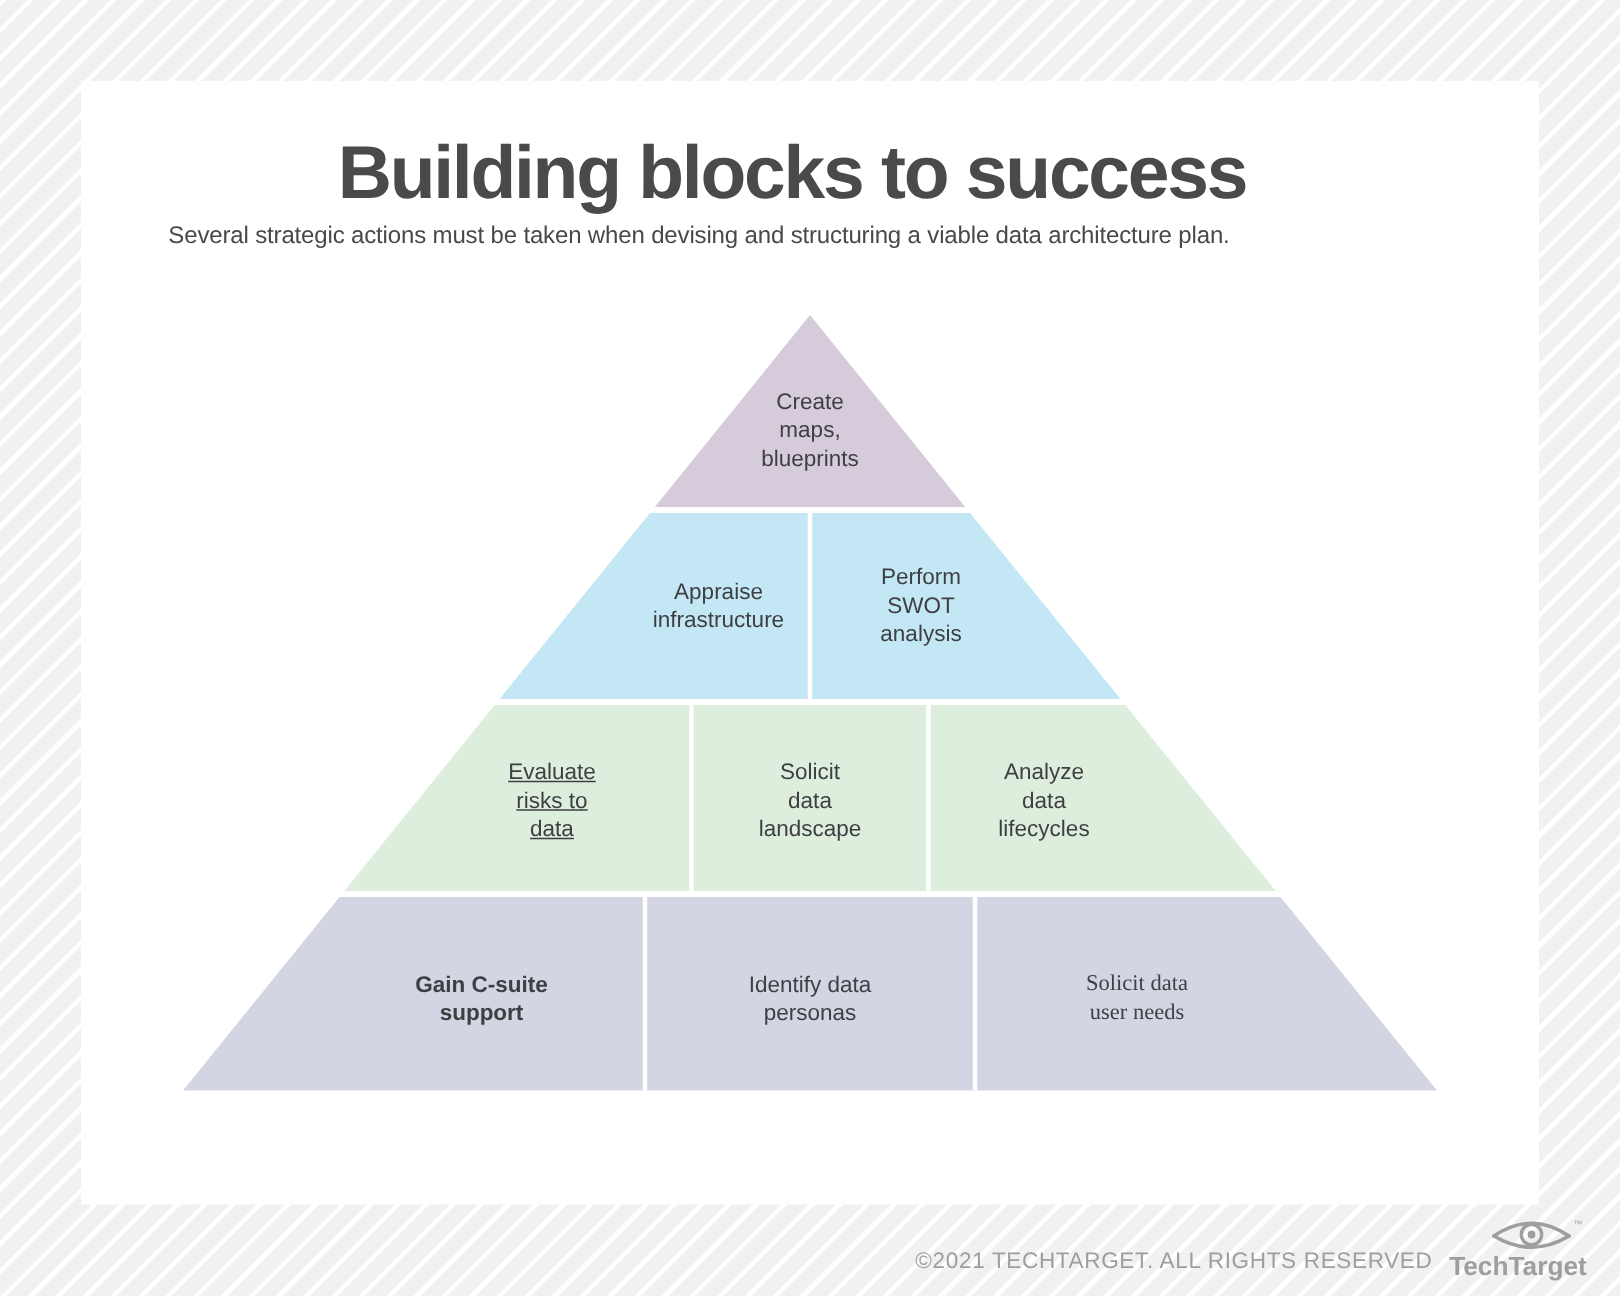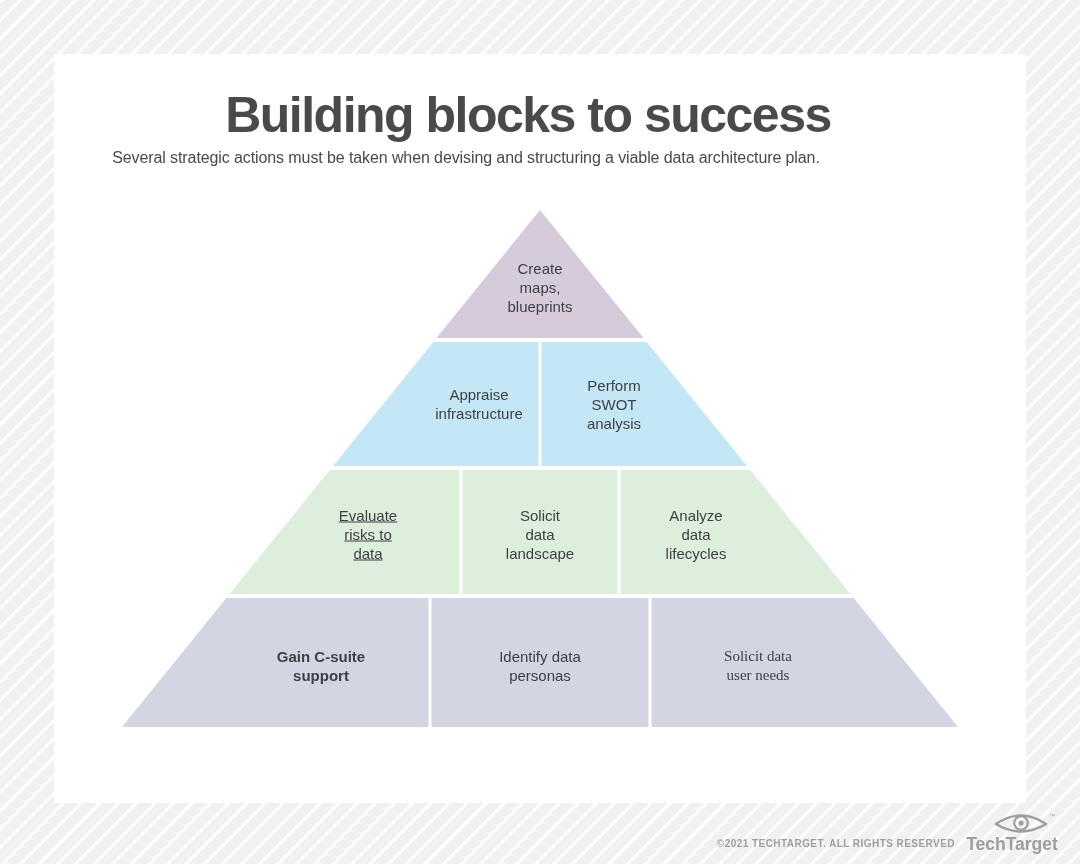--- a/index.html
+++ b/index.html
@@ -30,21 +30,21 @@
   .cell-label {
     position: absolute; transform: translate(-50%, -50%);
     white-space: pre-line; text-align: center;
     font-size: 15px; line-height: 19px; color: #3e3f43;
   }
   .footer {
     position: absolute; right: 16px; bottom: 10px;
     display: flex; align-items: flex-end; gap: 9px;
   }
   .copyright {
-    font-size: 10px; font-weight: bold; letter-spacing: 0.45px;
+    font-size: 15px; font-weight: normal; letter-spacing: 0.45px;
     color: #9e9ea0; margin-bottom: 5px; white-space: nowrap;
   }
   .logo { display: block; }
 </style>
 </head>
 <body>
 
 <div class="card"></div>
 
 <h1 class="title">Building blocks to success</h1>

